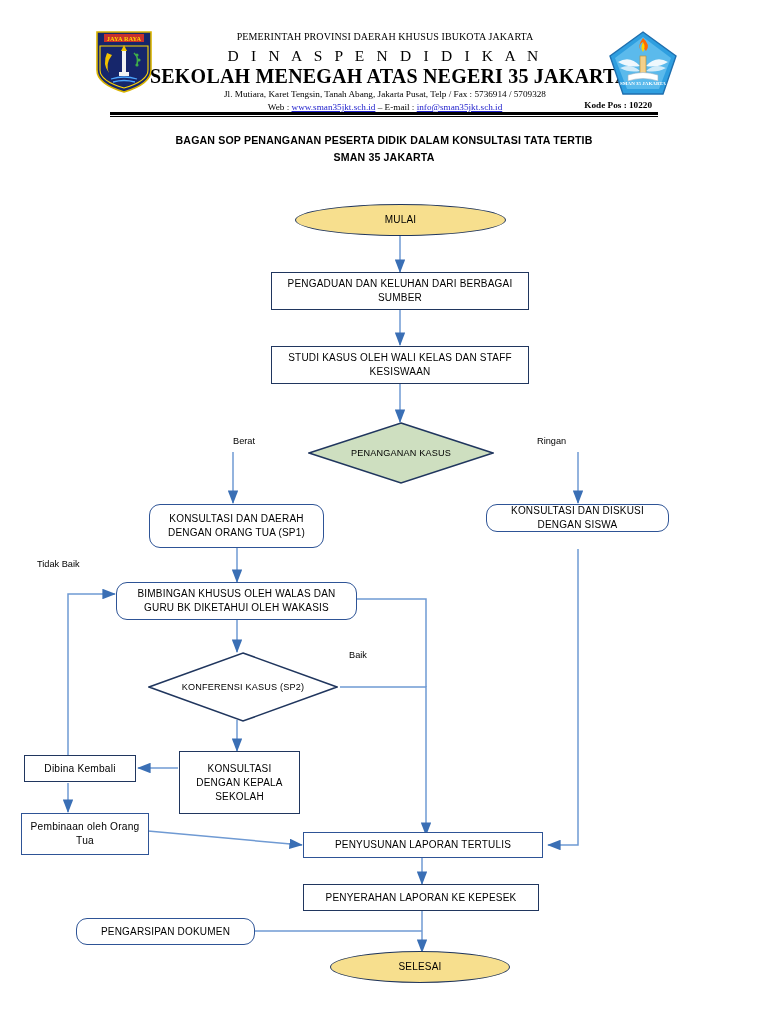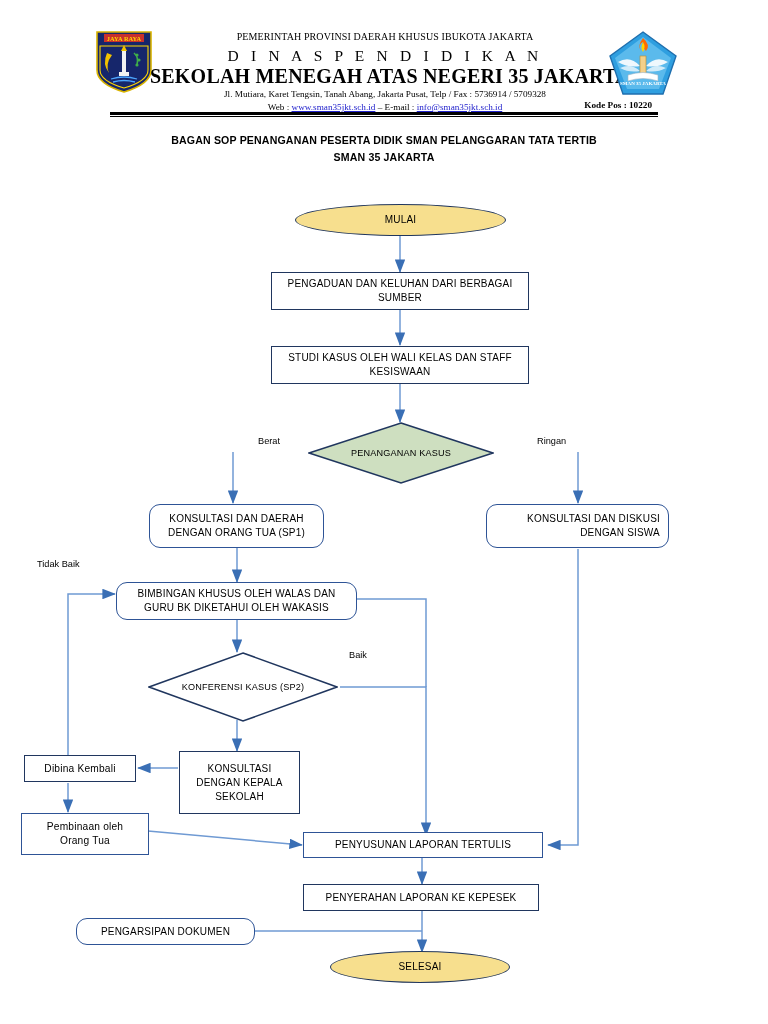--- a/index.html
+++ b/index.html
@@ -101,21 +101,21 @@
       <path d="M58 38 q-11 -5 -20 3 q11 2 20 -3 Z" fill="#e8f4fb" opacity="0.85"></path>
       <rect x="32" y="26" width="6" height="21" fill="#f3d08a" stroke="#b98a2e" stroke-width="0.6"></rect>
       <path d="M35 8 q-6 8 -2 13 q-3 -7 2 -9 q-1 6 3 9 q5 -6 -3 -13 Z" fill="#ff6a00"></path>
       <path d="M35 12 q-3 6 0 10 q3 -5 0 -10 Z" fill="#ffd400"></path>
       <path d="M20 45 q15 -5 30 0 l0 6 q-15 -5 -30 0 Z" fill="#ffffff" stroke="#9fb6c6" stroke-width="0.6"></path>
       <text x="35" y="55" font-family="Liberation Serif,serif" font-size="5" font-weight="bold" fill="#ffffff" text-anchor="middle">SMAN 35 JAKARTA</text>
     </svg>
   </div>
 
   <div class="doc-title">
-    <div>BAGAN SOP PENANGANAN PESERTA DIDIK SMAN PELANGGARAN TATA TERTIB</div>
+    <div>BAGAN SOP PENANGANAN PESERTA DIDIK DALAM KONSULTASI TATA TERTIB</div>
     <div>SMAN 35 JAKARTA</div>
   </div>
 
   <svg class="wires" viewBox="0 0 768 1024">
     <defs>
       <marker id="ar" markerWidth="9" markerHeight="7" refX="8.4" refY="3.5" orient="auto">
         <polygon points="0 0, 9 3.5, 0 7" fill="#3a6fb5"></polygon>
       </marker>
     </defs>
     <g stroke="#6f9ad3" stroke-width="1.5" fill="none" marker-end="url(#ar)">
@@ -172,28 +172,28 @@
     <span>STUDI KASUS OLEH WALI KELAS  DAN STAFF KESISWAAN</span>
   </div>
 
   <div class="diamond-wrap" style="left:308px;top:422px;width:186px;height:62px;">
     <svg class="diamond" width="186" height="62" viewBox="0 0 186 62">
       <polygon points="93,1 185,31 93,61 1,31" fill="#CEDFC0" stroke="#20365E" stroke-width="1.6"></polygon>
     </svg>
     <div class="diamond-label">PENANGANAN KASUS</div>
   </div>
 
-  <div class="elabel" style="left:233px;top:436px;margin-left:25px;">Berat</div>
+  <div class="elabel" style="left:233px;top:436px;">Berat</div>
   <div class="elabel" style="left:537px;top:436px;">Ringan</div>
 
   <div class="node round" style="left:149px;top:504px;width:175px;height:44px;padding:0 8px;">
     <span>KONSULTASI DAN DAERAH DENGAN ORANG TUA (SP1)</span>
   </div>
 
-  <div class="node round" style="left:486px;top:504px;width:183px;height:44px;padding:0 8px;text-align:right;">
+  <div class="node round" style="left:486px;top:504px;width:183px;height:28px;padding:0 8px;">
     <span>KONSULTASI DAN DISKUSI DENGAN SISWA</span>
   </div>
 
   <div class="elabel" style="left:37px;top:559px;">Tidak Baik</div>
 
   <div class="node round" style="left:116px;top:582px;width:241px;height:38px;padding:0 8px;">
     <span>BIMBINGAN KHUSUS OLEH WALAS DAN GURU BK DIKETAHUI OLEH WAKASIS</span>
   </div>
 
   <div class="diamond-wrap" style="left:148px;top:652px;width:190px;height:70px;">
@@ -206,21 +206,21 @@
   <div class="elabel" style="left:349px;top:650px;">Baik</div>
 
   <div class="node rect-dark" style="left:179px;top:751px;width:121px;height:63px;padding:0 6px;">
     <span>KONSULTASI DENGAN KEPALA SEKOLAH</span>
   </div>
 
   <div class="node rect-dark plain" style="left:24px;top:755px;width:112px;height:27px;">
     <span>Dibina Kembali</span>
   </div>
 
-  <div class="node rect plain" style="left:21px;top:813px;width:128px;height:42px;padding:0 24px;">
+  <div class="node rect plain" style="left:21px;top:813px;width:128px;height:42px;padding:0 8px;">
     <span>Pembinaan oleh Orang Tua</span>
   </div>
 
   <div class="node rect" style="left:303px;top:832px;width:240px;height:26px;">
     <span>PENYUSUNAN LAPORAN TERTULIS</span>
   </div>
 
   <div class="node rect-dark" style="left:303px;top:884px;width:236px;height:27px;">
     <span>PENYERAHAN LAPORAN KE KEPESEK</span>
   </div>

